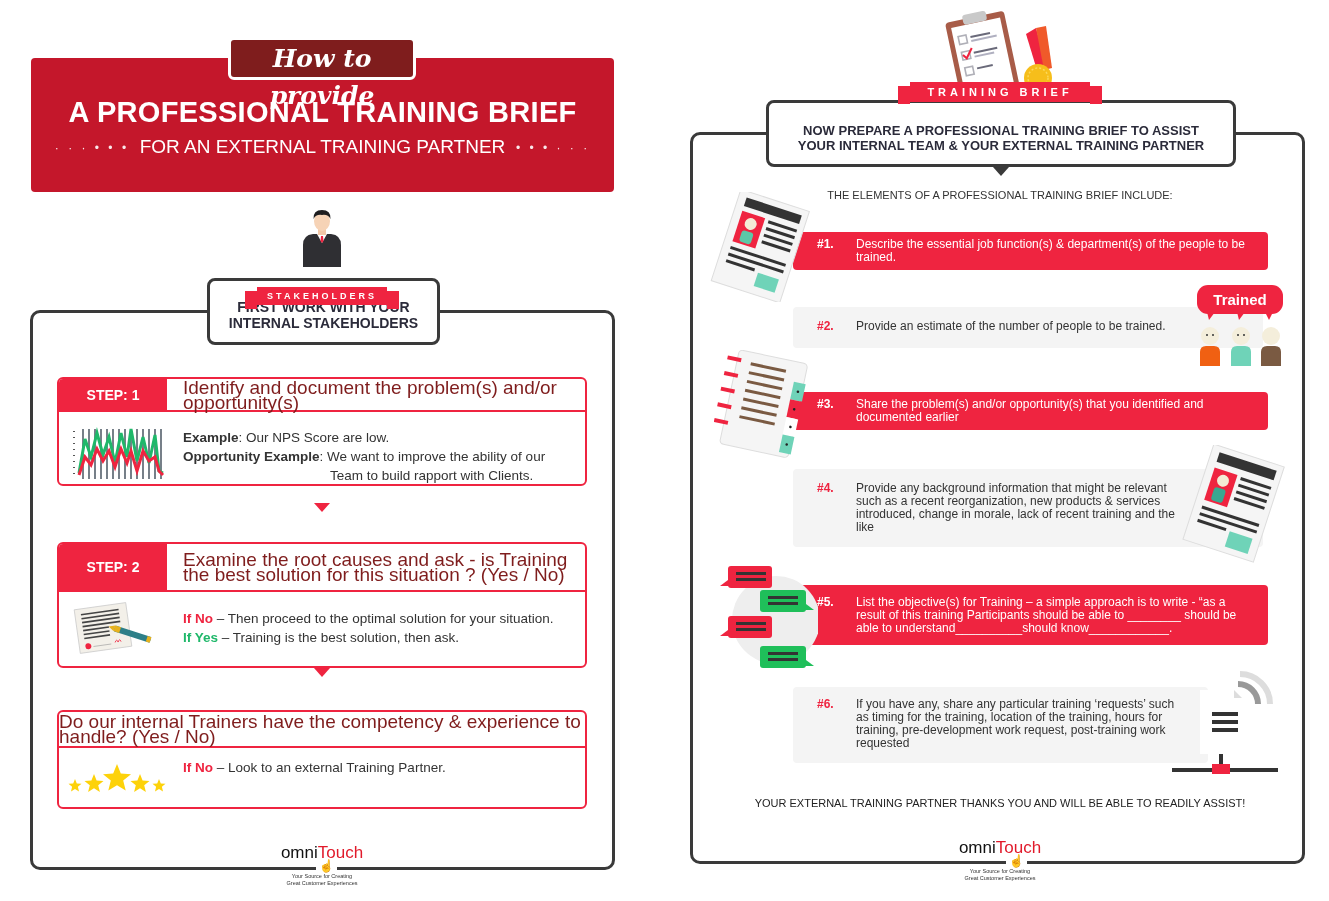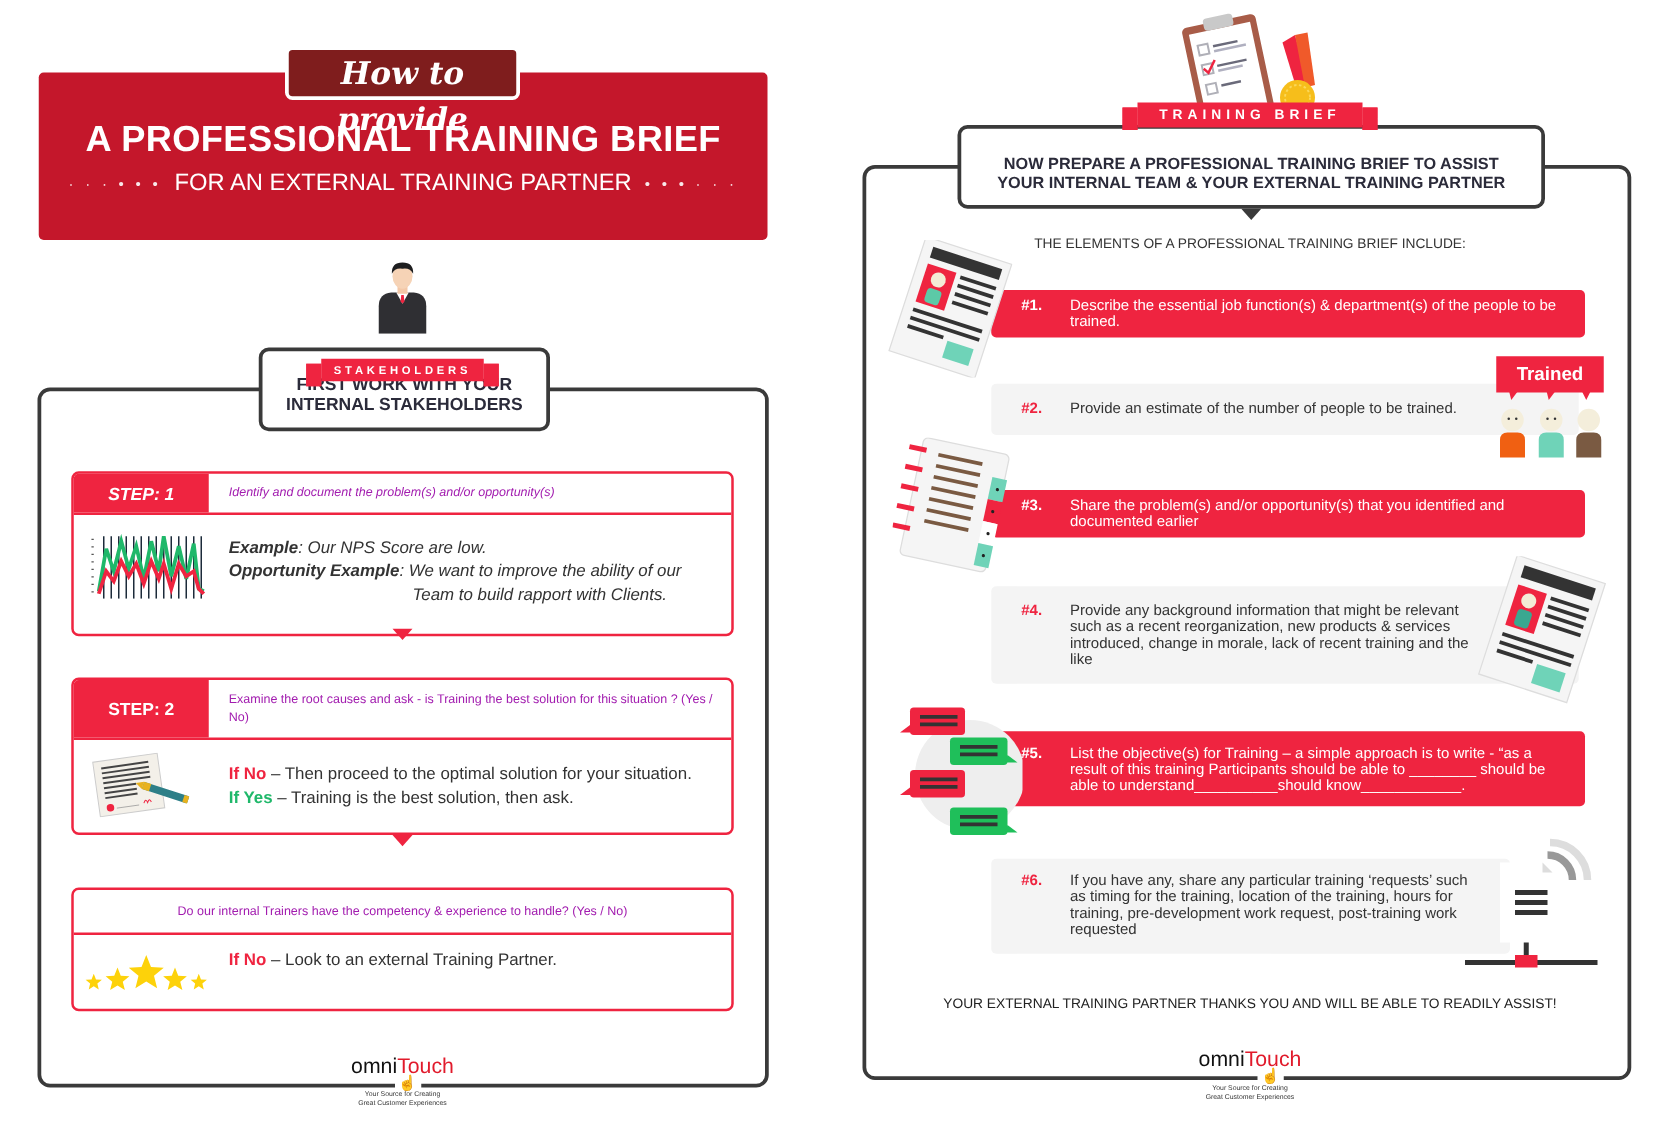--- a/index.html
+++ b/index.html
@@ -25,26 +25,26 @@
   .ribbon::before { left: -12px; border-width: 9px 12px 9px 0; border-color: #ef2440 #ef2440 #ef2440 transparent; }
   .ribbon::after { right: -12px; border-width: 9px 0 9px 12px; border-color: #ef2440 transparent #ef2440 #ef2440; }
   .rib-left { left: 257px; top: 267px; width: 130px; height: 18px; font-size: 9px; line-height: 18px; margin-top: 20px; }
 
   .person { left: 301px; top: 207px; width: 42px; height: 60px; z-index: 1; }
 
   .step-card { border: 2px solid #ef2440; border-radius: 6px; background: #fff; }
   .step-head { position: absolute; left: 0; top: 0; right: 0; border-bottom: 2px solid #ef2440; }
   .step-label { position: absolute; left: 0; top: 0; bottom: 0; width: 108px; background: #ef2440; color: #fff; font-weight: bold; font-size: 14px;
     display: flex; align-items: center; justify-content: center; border-top-left-radius: 4px; }
-  .step-q { position: absolute; left: 124px; top: 0; bottom: 0; right: 6px; display: flex; align-items: center; font-size: 10px; color: #a21caf; line-height: 15px; }
+  .step-q { position: absolute; left: 124px; top: 0; bottom: 0; right: 6px; display: flex; align-items: center; font-size: 19px; color: #7f1d1d; line-height: 15px; }
   .step-body { position: absolute; left: 124px; font-size: 13.5px; line-height: 19px; color: #333; }
   .pointer { width: 0; height: 0; border-left: 8px solid transparent; border-right: 8px solid transparent; border-top: 9px solid #ef2440; }
   .pointer::after { content: ""; }
 
-  .s1 { left: 57px; top: 377px; width: 530px; height: 132px; font-style: italic; }
+  .s1 { left: 57px; top: 377px; width: 530px; height: 109px; }
   .s1 .step-head { height: 33px; }
   .s2 { left: 57px; top: 542px; width: 530px; height: 126px; }
   .s2 .step-head { height: 48px; }
   .s3 { left: 57px; top: 710px; width: 530px; height: 99px; }
   .s3 .step-head { height: 36px; }
   .s3 .step-q { left: 0; right: 0; justify-content: center; }
 
   .b { font-weight: bold; }
   .red { color: #ef2440; font-weight: bold; }
   .green { color: #1fb86a; font-weight: bold; }
@@ -80,21 +80,21 @@
   .i4 .txt { width: 335px; }
   .i5 { left: 793px; top: 585px; width: 475px; height: 60px; }
   .i5 .num, .i5 .txt { top: 11px; }
   .i5 .txt { width: 400px; }
   .i6 { left: 793px; top: 687px; width: 415px; height: 76px; }
   .i6 .num, .i6 .txt { top: 11px; }
   .i6 .txt { width: 320px; }
 
   .outro { left: 700px; top: 797px; width: 600px; text-align: center; font-size: 11px; color: #222; }
 
-  .trained-bubble { left: 1197px; top: 285px; width: 86px; height: 29px; background: #ef2440; color: #fff; border-radius: 0; font-weight: bold; font-size: 15px;
+  .trained-bubble { left: 1197px; top: 285px; width: 86px; height: 29px; background: #ef2440; color: #fff; border-radius: 11px; font-weight: bold; font-size: 15px;
     text-align: center; line-height: 29px; z-index: 3; }
 
   svg { display: block; }
 </style>
 </head>
 <body>
 
 <div class="abs hero"></div>
 <div class="abs hero-tag">How to provide</div>
 <div class="abs hero-title">A PROFESSIONAL TRAINING BRIEF</div>

